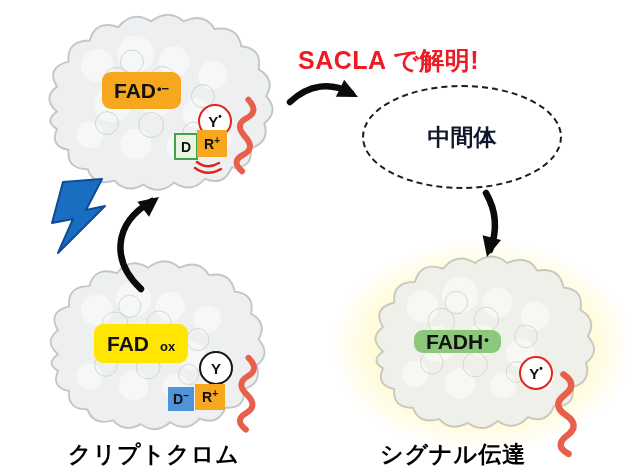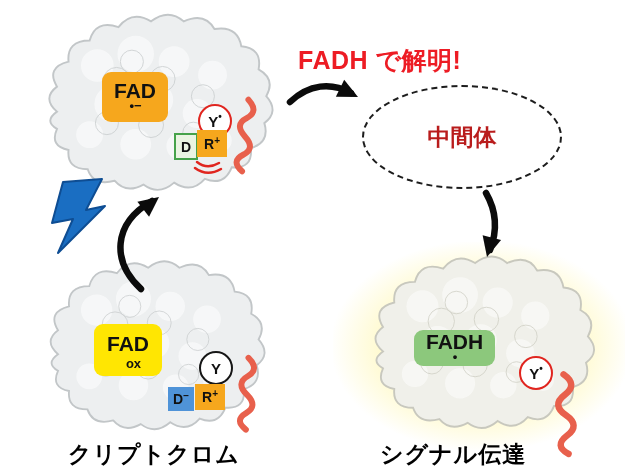--- a/index.html
+++ b/index.html
@@ -16,21 +16,21 @@
     position:absolute;z-index:1;
     background:radial-gradient(ellipse at center, rgba(255,236,90,0.95) 0%, rgba(255,244,150,0.55) 42%, rgba(255,255,255,0) 72%);
   }
 
   
   .overlay{position:absolute;left:0;top:0;z-index:3;pointer-events:none;}
 
   
   .badge{
     position:absolute;z-index:4;display:flex;align-items:center;justify-content:space-between;
-    font-weight:bold;border-radius:9px;line-height:1;white-space:nowrap;flex-direction:column;
+    font-weight:bold;border-radius:9px;line-height:1;white-space:nowrap;
   }
   .badge sup{font-size:13px;font-weight:bold;margin-left:1px;transform:translateY(-2px);}
   .badge sub{font-size:13px;font-weight:bold;margin-left:11px;transform:translateY(3px);}
   .fad-radical{left:102px;top:72px;padding:8px 12px;font-size:21px;background:#F6A71D;}
   .fad-ox{left:94px;top:324px;padding:9px 13px;font-size:21px;background:#FFE602;}
   .fadh{left:414px;top:330px;padding:1px 12px;font-size:21px;background:#8CC87C;}
 
   .res-circle{
     position:absolute;z-index:4;width:30px;height:30px;border-radius:50%;background:#fff;
     display:flex;align-items:center;justify-content:center;font-weight:bold;font-size:15px;line-height:1;
@@ -54,21 +54,21 @@
 
   .sacla-title{
     position:absolute;left:298px;top:44px;z-index:4;
     font-size:25px;font-weight:bold;color:#ED1C24;letter-spacing:0.5px;white-space:nowrap;
   }
   .intermediate-ellipse{
     position:absolute;left:362px;top:85px;width:200px;height:104px;z-index:2;
     border:2.5px dashed #1c1c1c;border-radius:50%;
     display:flex;align-items:center;justify-content:center;box-sizing:border-box;background:#fff;
   }
-  .intermediate-label{font-size:23px;font-weight:bold;color:#b91c1c;}
+  .intermediate-label{font-size:23px;font-weight:bold;color:#0f172a;}
 
   .caption{
     position:absolute;z-index:4;font-size:23px;font-weight:bold;color:#000;letter-spacing:1px;white-space:nowrap;
   }
   .caption-left{left:38px;top:439px;margin-left:30px;}
   .caption-right{left:380px;top:439px;}
 </style>
 </head>
 <body>
 
@@ -178,21 +178,21 @@
       <path d="M290,102 C309,84 331,82 351,93" fill="none" stroke="#0B0B0B" stroke-width="6.5" stroke-linecap="round"></path>
       <path d="M0,0 L-20,-9.5 L-20,9.5 Z" fill="#0B0B0B" transform="translate(358,97) rotate(26)"></path>
     </g>
     <g>
       <path d="M486,193 C497,212 497,232 490,250" fill="none" stroke="#0B0B0B" stroke-width="6.5" stroke-linecap="round"></path>
       <path d="M0,0 L-20,-9.5 L-20,9.5 Z" fill="#0B0B0B" transform="translate(487,257) rotate(104)"></path>
     </g>
     <polygon points="63,182 102,179 86,210 105,206 58,253 73,219 52,223" fill="#1A6EC2" stroke="#0E4D93" stroke-width="2" stroke-linejoin="round"></polygon>
   </svg>
 
-  <div class="sacla-title">FADH で解明!</div>
+  <div class="sacla-title">SACLA で解明!</div>
 
   <div class="intermediate-ellipse">
     <span class="intermediate-label">中間体</span>
   </div>
 
   <div class="badge fad-radical">
     <span>FAD</span>
       <sup>•−</sup>
   </div>
   <div class="res-circle y-top">

